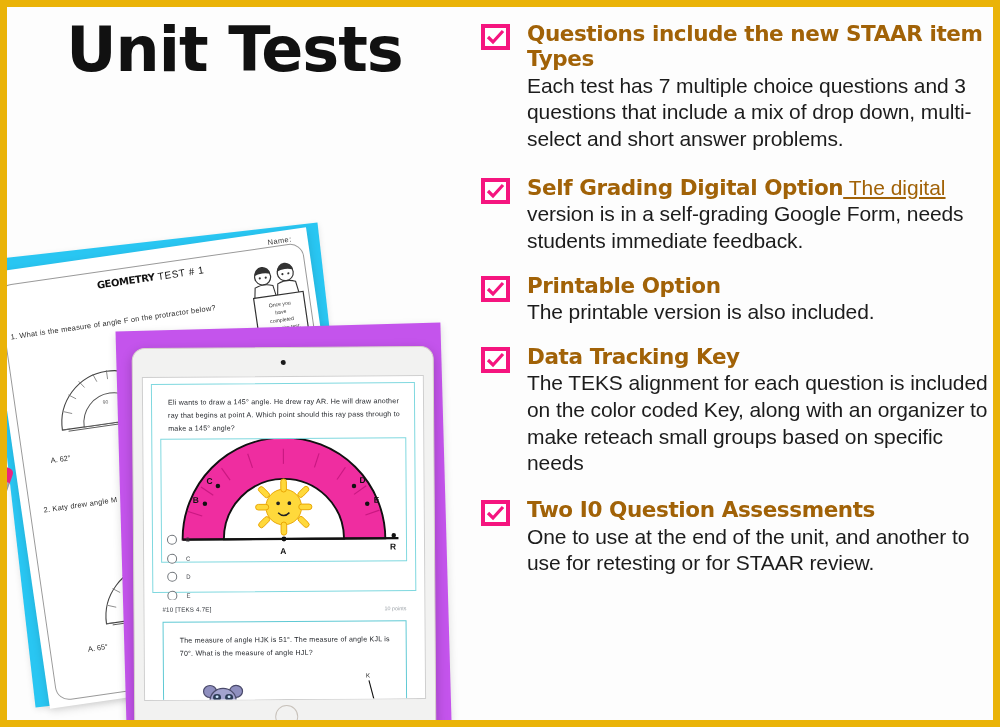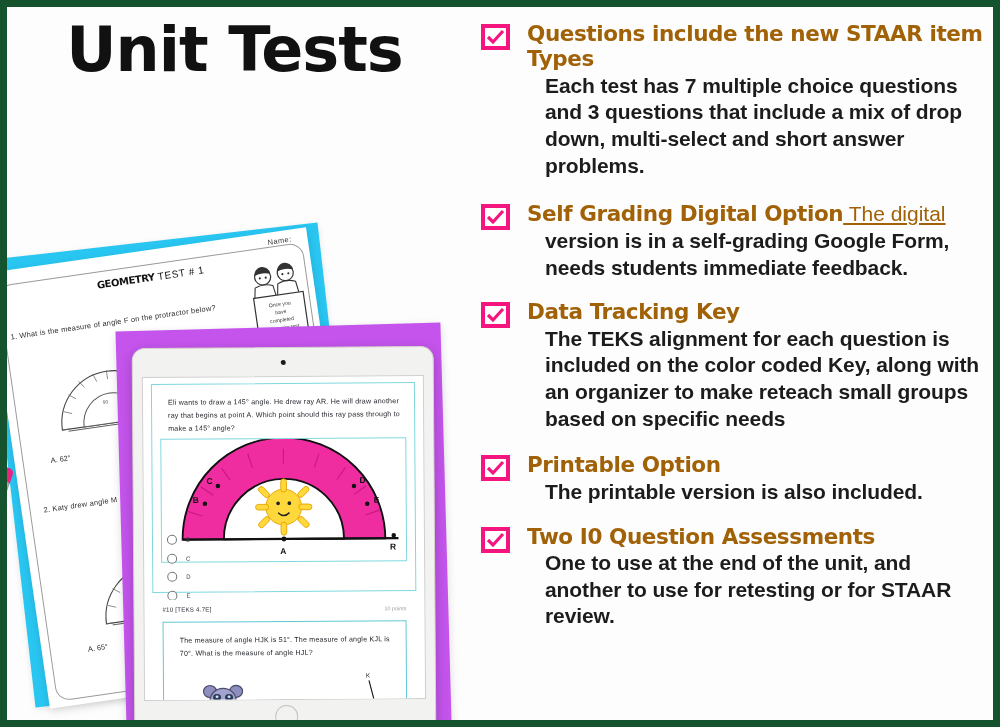--- a/index.html
+++ b/index.html
@@ -8,21 +8,21 @@
     width:1000px;height:727px;
     background:#ffffff;
     font-family:"Liberation Sans", sans-serif;
     overflow:hidden;
   }
   #slide{
     position:relative;
     width:1000px;height:727px;
     background:#fdfdfd;
     box-sizing:border-box;
-    border:7px solid #14532d;
+    border:7px solid #eab308;
     overflow:hidden;
   }
 
   
   .left-pane{
     position:absolute;left:0;top:0;width:470px;height:713px;
   }
   .title-block{
     position:absolute;left:0;top:10px;width:455px;text-align:center;
   }
@@ -220,26 +220,26 @@
   }
   .f-head .tail{
     font-family:"Liberation Sans", sans-serif;
     font-weight:400;
     font-size:21px;
     letter-spacing:0;
     text-decoration:underline;
   }
   .f-body{
     font-family:"Liberation Sans", sans-serif;
-    font-weight:700;
+    font-weight:400;
     font-size:21px;
     line-height:1.27;
     color:#1c1c1c;
     letter-spacing:-.1px;
-    margin:1px 0 0 18px;
+    margin:1px 0 0 0;
   }
   .gap-a{margin-bottom:22px;}
   .gap-b{margin-bottom:18px;}
   .gap-c{margin-bottom:18px;}
   .gap-d{margin-bottom:20px;}
 </style>
 </head>
 <body>
 
 <div id="slide">
@@ -476,44 +476,44 @@
         <svg width="21" height="18" viewBox="0 0 21 18">
             <polyline points="3,9 8,14 18,3" fill="none" stroke="#f5157f" stroke-width="3.2"></polyline>
           </svg>
       </span>
       <div class="f-head">
         <span>Self Grading Digital Option</span><span class="tail"> The digital</span>
       </div>
       <div class="f-body">version is in a self-grading Google Form, needs students immediate feedback.</div>
     </div>
 
+    <div class="feature gap-c">
+      <span class="chk">
+        <svg width="21" height="18" viewBox="0 0 21 18">
+            <polyline points="3,9 8,14 18,3" fill="none" stroke="#f5157f" stroke-width="3.2"></polyline>
+          </svg>
+      </span>
+      <div class="f-head">
+        <span>Printable Option</span><span class="tail"></span>
+      </div>
+      <div class="f-body">The printable version is also included.</div>
+    </div>
+
     <div class="feature gap-d">
       <span class="chk">
         <svg width="21" height="18" viewBox="0 0 21 18">
             <polyline points="3,9 8,14 18,3" fill="none" stroke="#f5157f" stroke-width="3.2"></polyline>
           </svg>
       </span>
       <div class="f-head">
         <span>Data Tracking Key</span><span class="tail"></span>
       </div>
       <div class="f-body">The TEKS alignment for each question is included on the color coded Key, along with an organizer to make reteach small groups based on specific needs</div>
     </div>
 
-    <div class="feature gap-c">
-      <span class="chk">
-        <svg width="21" height="18" viewBox="0 0 21 18">
-            <polyline points="3,9 8,14 18,3" fill="none" stroke="#f5157f" stroke-width="3.2"></polyline>
-          </svg>
-      </span>
-      <div class="f-head">
-        <span>Printable Option</span><span class="tail"></span>
-      </div>
-      <div class="f-body">The printable version is also included.</div>
-    </div>
-
     <div class="feature">
       <span class="chk">
         <svg width="21" height="18" viewBox="0 0 21 18">
             <polyline points="3,9 8,14 18,3" fill="none" stroke="#f5157f" stroke-width="3.2"></polyline>
           </svg>
       </span>
       <div class="f-head">
         <span>Two I0 Question Assessments</span><span class="tail"></span>
       </div>
       <div class="f-body">One to use at the end of the unit, and another to use for retesting or for STAAR review.</div>

